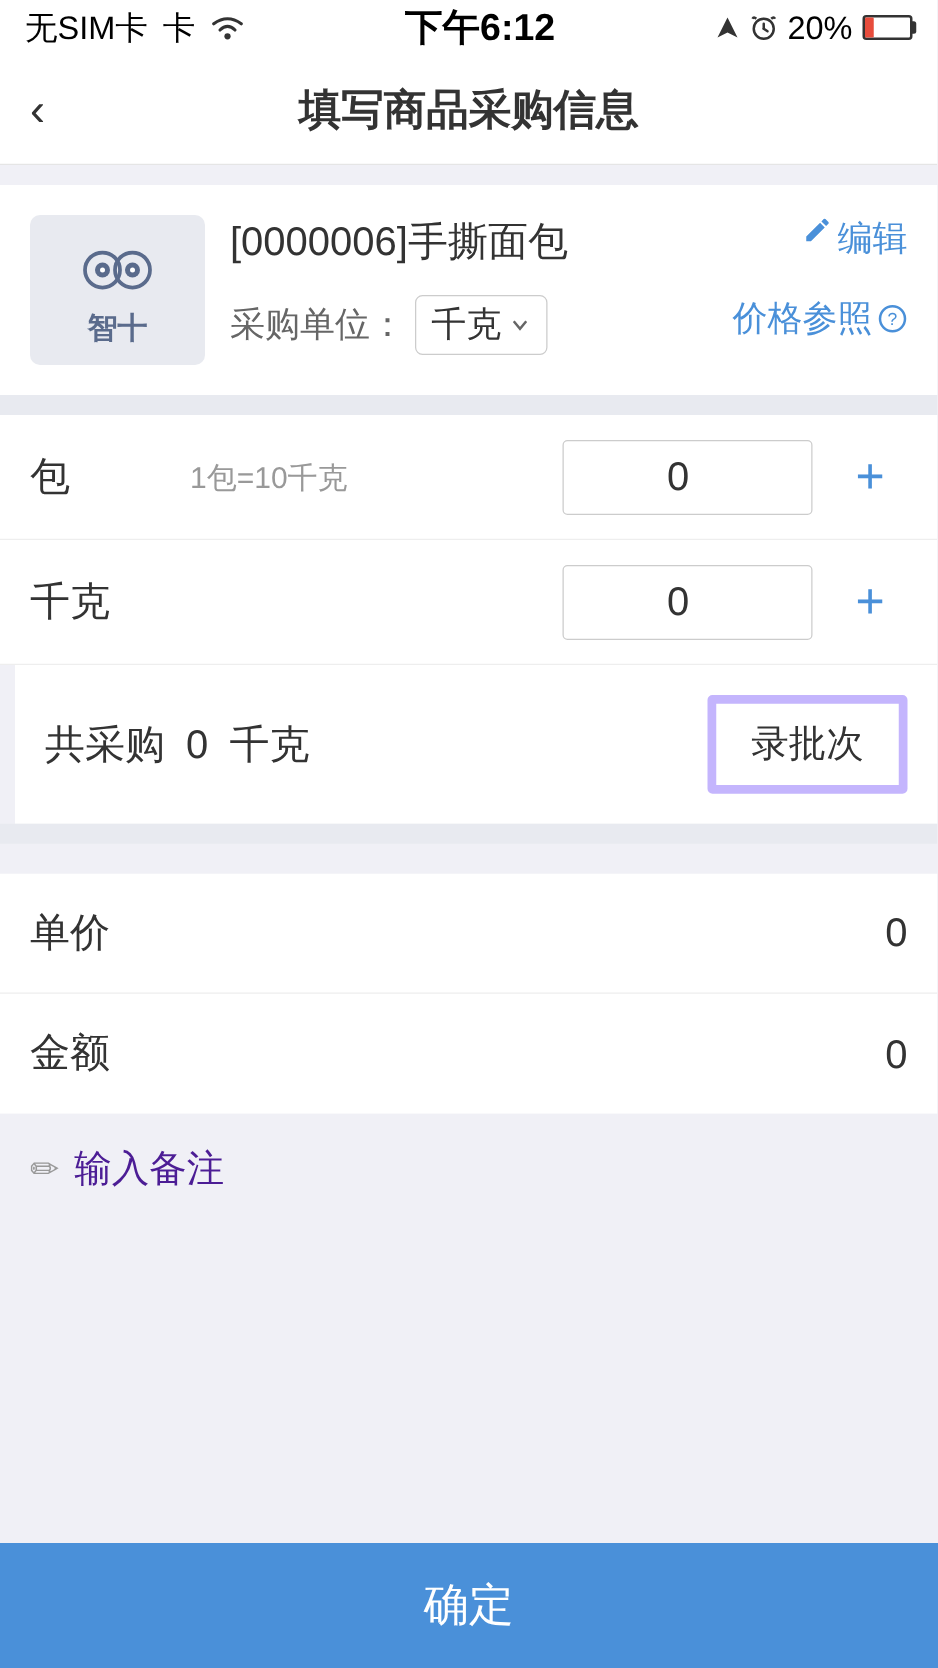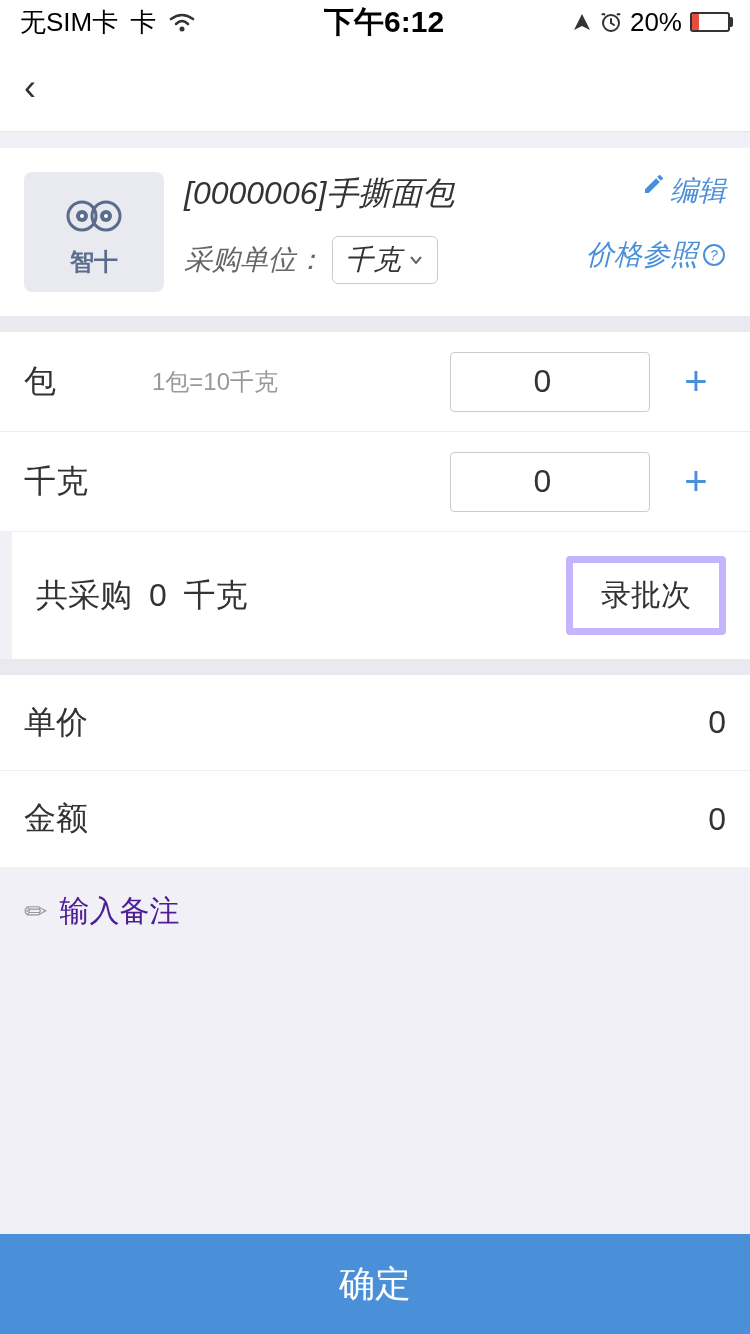--- a/index.html
+++ b/index.html
@@ -114,21 +114,20 @@
     .product-image-placeholder {
       font-size: 40px;
       color: #5a6b8c;
       font-weight: bold;
       display: flex;
       flex-direction: column;
       align-items: center;
     }
     .product-info {
       flex: 1;
-      font-style: italic;
     }
     .product-header {
       display: flex;
       justify-content: space-between;
       align-items: flex-start;
       margin-bottom: 20px;
     }
     .product-name {
       font-size: 32px;
       color: #333;
@@ -241,21 +240,21 @@
       border-radius: 4px;
       padding: 12px 28px;
       font-size: 30px;
       color: #333;
       cursor: pointer;
     }
 
     
     .price-section {
       background: #fff;
-      margin-top: 0;
+      margin-top: 24px;
     }
     .price-row {
       display: flex;
       align-items: center;
       justify-content: space-between;
       padding: 0 24px;
       height: 96px;
       border-bottom: 1px solid #eee;
     }
     .price-row:last-child {
@@ -343,20 +342,21 @@
       <div class="battery-body">
         <div class="battery-fill"></div>
         <div class="battery-tip"></div>
       </div>
     </div>
   </div>
 </div>
 
 <div class="nav-bar">
   <div class="nav-back">‹</div>
+  <div class="nav-title">填写商品采购信息</div>
 </div>
 
 <div class="main-content">
 
   <div class="product-card">
     <div class="product-image">
       <div class="product-image-placeholder">
         <svg width="80" height="60" viewBox="0 0 80 60">
 
           <circle cx="28" cy="30" r="14" fill="none" stroke="#5a6b8c" stroke-width="3"></circle>

